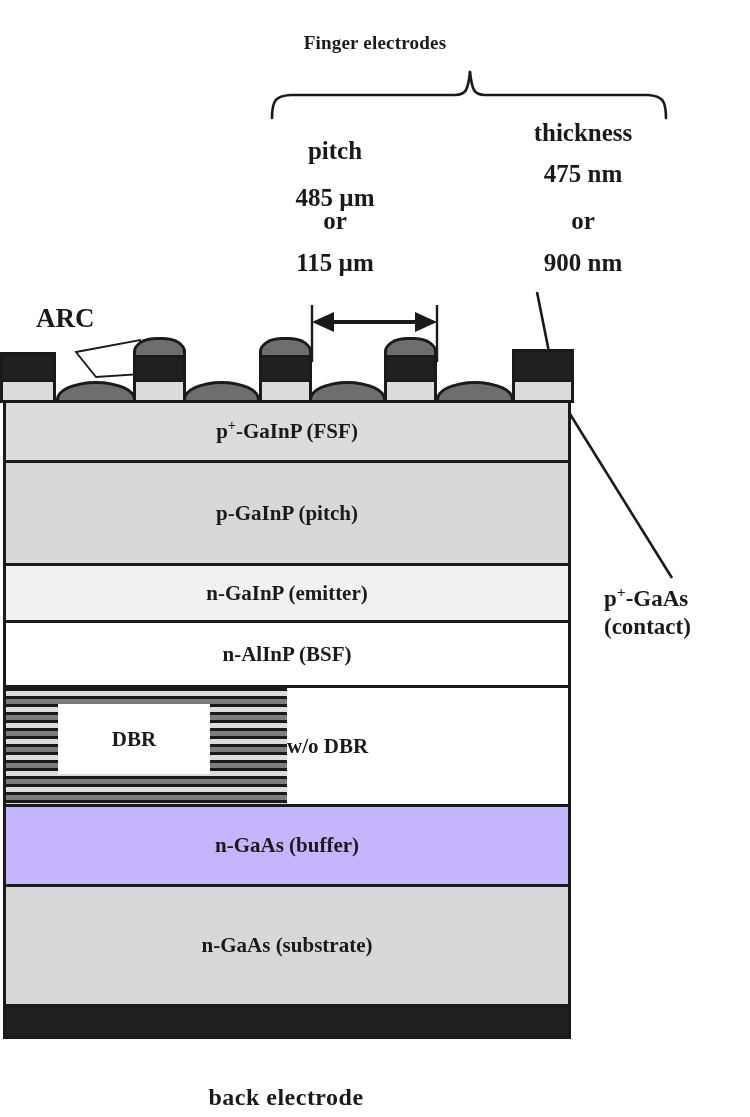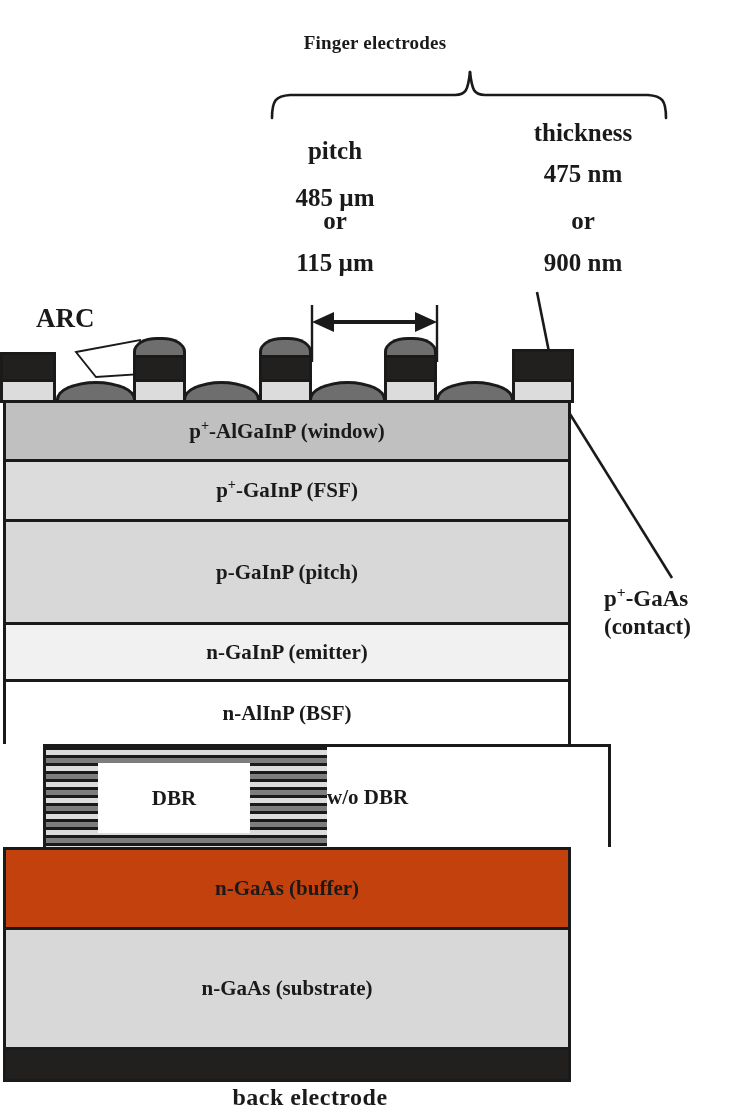--- a/index.html
+++ b/index.html
@@ -30,21 +30,21 @@
   }
   .layer:last-child{border-bottom-width:3px;}
   .layer span{position:relative;z-index:3;}
 
   .c-window   {background:#c0c0c0;}
   .c-fsf      {background:#dcdcdc;}
   .c-base     {background:#d8d8d8;}
   .c-emitter  {background:#f1f1f1;}
   .c-bsf      {background:#ffffff;}
   .c-dbrrow   {background:#ffffff;}
-  .c-buffer   {background:#c2410c;}
+  .c-buffer   {background:#c4b5fd;}
   .c-substrate{background:#d8d8d8;}
   .c-backel   {background:#221f1f;}
 
   
   #dbr-stripes{
     position:absolute;left:0;top:0;bottom:0;width:281px;z-index:1;
     background:repeating-linear-gradient(
       to bottom,
       #1a1a1a 0px, #1a1a1a 3px,
       #dcdcdc 3px, #dcdcdc 8px,
@@ -163,54 +163,51 @@
   </div>
 
   <div class="electrode flat" style="left:509px;width:62px;">
     <div class="pad"></div>
     <div class="body" style="height:30px;"></div>
   </div>
 </div>
 
 <div class="abs" id="stack">
 
-  <div class="layer c-window" style="height:59px;">
-    <span class="t-layer"><span>p</span><span class="sup">+</span><span>-AlGaInP (window)</span></span>
-  </div>
 
   <div class="layer c-fsf" style="height:60px;">
     <span class="t-layer"><span>p</span><span class="sup">+</span><span>-GaInP (FSF)</span></span>
   </div>
 
   <div class="layer c-base" style="height:103px;">
     <span class="t-layer">p-GaInP (pitch)</span>
   </div>
 
   <div class="layer c-emitter" style="height:57px;">
     <span class="t-layer">n-GaInP (emitter)</span>
   </div>
 
   <div class="layer c-bsf" style="height:65px;">
     <span class="t-layer">n-AlInP (BSF)</span>
   </div>
 
-  <div class="layer c-dbrrow" style="height:103px;margin-left:40px;">
+  <div class="layer c-dbrrow" style="height:119px;">
     <div id="dbr-stripes"></div>
     <div id="dbr-label-box">
       <span class="t-layer">DBR</span>
     </div>
     <div id="wo-dbr-label">
       <span class="t-layer">w/o DBR</span>
     </div>
   </div>
 
   <div class="layer c-buffer" style="height:80px;">
     <span class="t-layer">n-GaAs (buffer)</span>
   </div>
 
   <div class="layer c-substrate" style="height:120px;">
     <span class="t-layer">n-GaAs (substrate)</span>
   </div>
 
   <div class="layer c-backel" style="height:35px;"></div>
 </div>
 
-<div class="abs ctr t-back" style="left:0;top:1084px;width:572px;padding-left:24px;">back  electrode</div>
+<div class="abs ctr t-back" style="left:0;top:1084px;width:572px;">back  electrode</div>
 
 </body></html>

